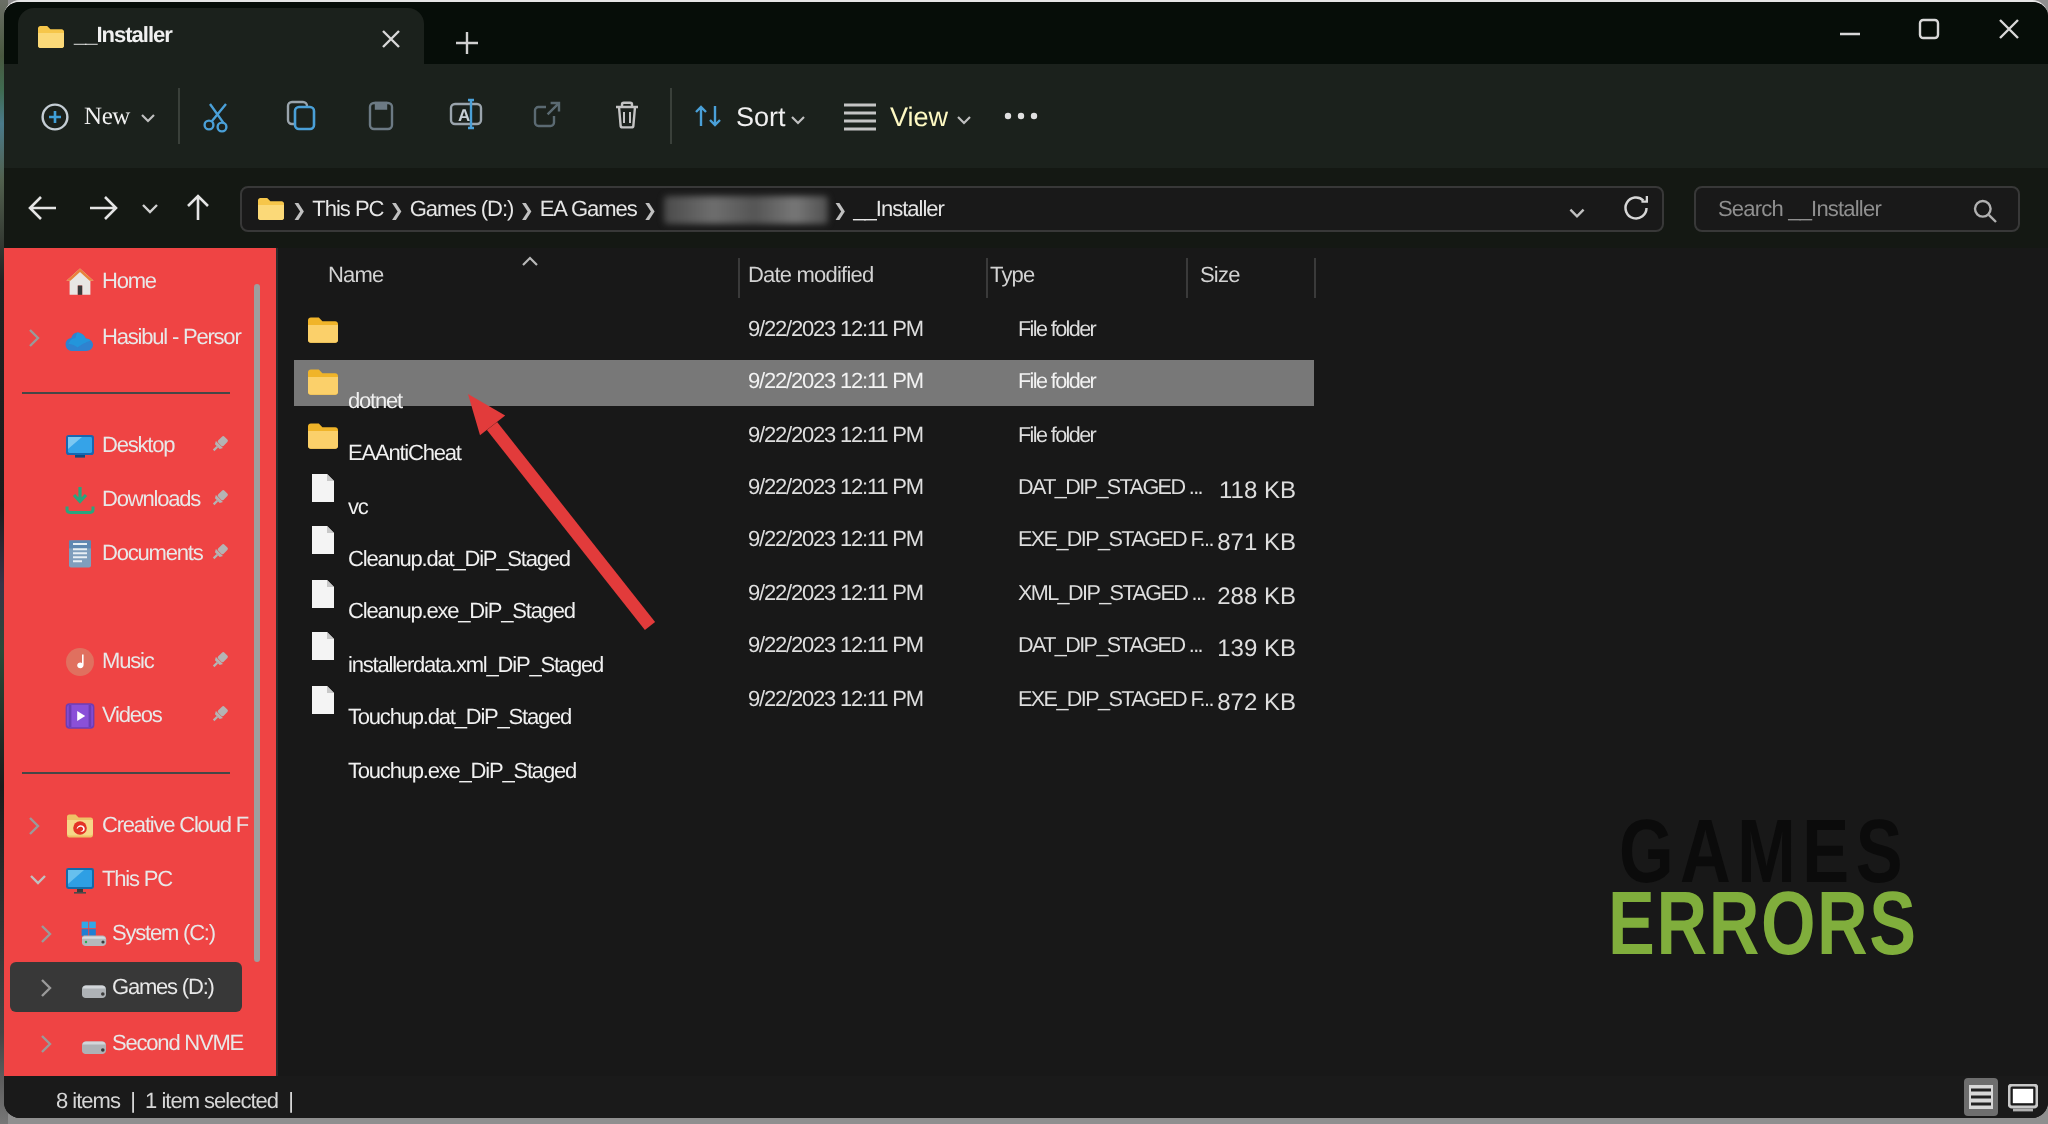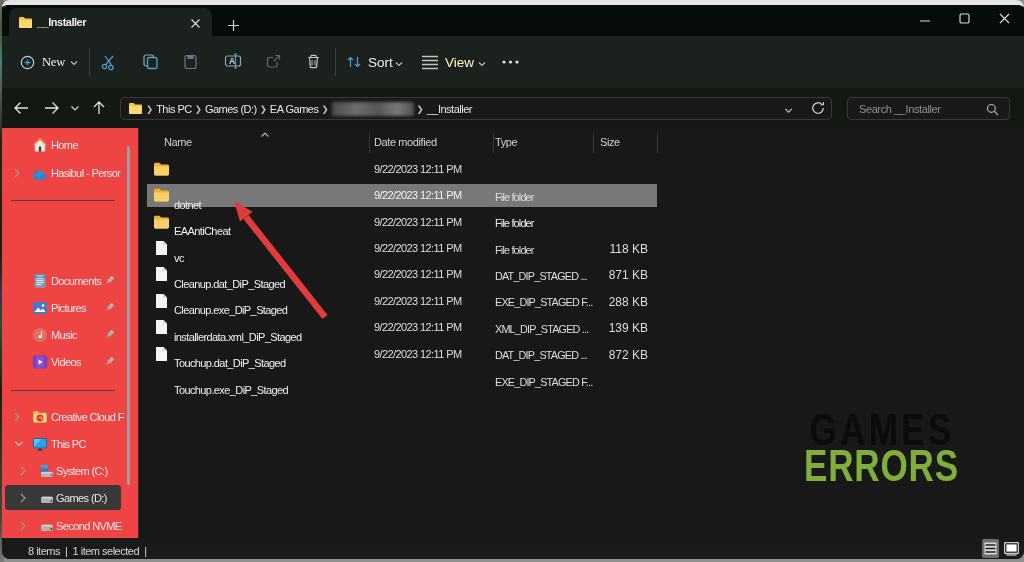--- a/index.html
+++ b/index.html
@@ -2,21 +2,21 @@
 <html><head>
 <meta charset="utf-8">
 <style>
   * { margin:0; padding:0; box-sizing:border-box; }
   html,body { width:1024px; height:562px; overflow:hidden; }
   body { font-family:"Liberation Sans", sans-serif; background:#8f8f8f; position:relative; }
   #edgeL { position:absolute; left:0; top:0; width:4px; height:562px;
     background:linear-gradient(180deg,#6b6f66 0%,#49583f 5%,#3f6b50 8%,#4a7a8a 11%,#52604e 16%,#222 25%,#1b1b1b 45%,#3a3348 52%,#2a4a38 58%,#1b1b1b 70%,#444 92%,#777 100%); }
   #win { position:absolute; left:2px; top:0; right:0; bottom:3px;
     background:#181818; border-radius:8px; overflow:hidden;
-    border-top:5px solid #e5e5e5; }
+    border-top:1px solid #e5e5e5; }
   
   #titlebar { position:absolute; left:0; top:0; right:0; height:31px; background:#060d08; }
   #tab { position:absolute; left:7px; top:3px; width:203px; height:28px; background:#1b211c; border-radius:8px 8px 0 0; }
   #tabtitle { position:absolute; left:28px; top:8px; font-size:11px; font-weight:700; color:#f0f0f0; letter-spacing:-0.5px; }
   
   #toolbar { position:absolute; left:0; top:31px; right:0; height:52px; background:#1b211c; }
   .vsep { position:absolute; top:12px; width:1px; height:28px; background:#3a403a; }
   
   #addrrow { position:absolute; left:0; top:83px; right:0; height:40px; background:#141813; }
   .navbtn { position:absolute; top:0; height:40px; display:flex; align-items:center; justify-content:center; color:#e0e0e0; }
@@ -36,21 +36,21 @@
   #sidesel { position:absolute; left:3px; top:357px; width:116px; height:25px; background:#383838; border-radius:3px; }
   
   #content { position:absolute; left:138px; top:123px; right:0; bottom:21px; background:#181818; }
   #lborder { position:absolute; left:136px; top:123px; width:1px; bottom:21px; background:#2b2b2b; }
   .hdr { position:absolute; top:8px; font-size:11px; letter-spacing:-0.4px; color:#d2d2d2;text-align:center; }
   .hsep { position:absolute; top:5px; width:1px; height:20px; background:#3a3a3a; }
   .row { position:absolute; left:5px; height:26px; width:520px; }
   .ficon { position:absolute; left:8px; top:5px; width:17px; height:16px; }
   .fname { position:absolute; left:29px; top:7px; font-size:11px; letter-spacing:-0.6px; color:#f0f0f0; white-space:nowrap;margin-top:36px; }
   .fdate { position:absolute; left:229px; top:7px; font-size:11px; letter-spacing:-0.6px; color:#dedede; white-space:nowrap; }
-  .ftype { position:absolute; left:350px; top:7px; font-size:10.8px; letter-spacing:-0.8px; color:#dedede; white-space:nowrap;margin-top:28px; }
+  .ftype { position:absolute; left:364px; top:7px; font-size:10.8px; letter-spacing:-0.8px; color:#dedede; white-space:nowrap; }
   .fsize { position:absolute; left:425px; top:7px; width:78px; text-align:right; font-size:12px; color:#dedede; white-space:nowrap; }
   #rowsel { position:absolute; left:7px; top:56px; width:510px; height:23px; background:#787878; }
   
   #statusbar { position:absolute; left:0; bottom:0; right:0; height:21px; background:#1a1a1a; }
   #stattext { position:absolute; left:13px; top:7px; font-size:11px; letter-spacing:-0.5px; color:#d6d6d6;padding-left:13px; }
   
   #logo { position:absolute; left:802px; top:407px; font-weight:700; letter-spacing:1px; line-height:36px; font-size:45px; transform:scaleX(0.78); transform-origin:left top; }
   #logo .l1 { margin-left:7px; letter-spacing:4.2px; }
   #logo .l1 { color:#0b0b0b; }
   #logo .l2 { color:#80ae3c; }
@@ -202,42 +202,57 @@
     <div class="sitem" style="top:32px;">
       <svg class="schev" width="6" height="10" viewBox="0 0 6 10">
           <path d="M1 1l4 4-4 4" stroke="#9a9a9a" stroke-width="1.2" fill="none"></path>
         </svg>
       <svg class="sico" viewBox="0 0 16 16" style="top:7px;">
           <path d="M6.5 3.2c2 0 3.7 1.2 4.4 3 2 .1 3.6 1.4 3.6 3.2 0 1.8-1.5 3.1-3.4 3.1H4.2c-1.9 0-3.4-1.4-3.4-3.3 0-1.7 1.2-3 2.8-3.2.5-1.7 1.6-2.8 2.9-2.8z" fill="#2f82cf"></path>
           <path d="M6.5 3.2c2 0 3.7 1.2 4.4 3 1 .05 1.9.4 2.5 1-1.2.4-4.4 1.6-6.6 3.6-1.5-1.3-3.2-1.9-4.6-1.8.5-1.7 2-2.9 3.5-3 .4-1.7 1-2.8 0.8-2.8z" fill="#1e9de0" opacity="0.7"></path>
         </svg>
       <span class="stxt">Hasibul - Persor</span>
     </div>
-    <div class="sitem" style="top:140px;">
-      <svg class="sico" viewBox="0 0 16 16">
-          <rect x="2.5" y="1.2" width="11" height="13.6" rx="1" fill="#7f9ebd"></rect>
-          <rect x="2.5" y="1.2" width="11" height="4" fill="#5f87b2"></rect>
-          <path d="M4.5 3h7M4.5 5.6h7M4.5 7.6h7M4.5 9.6h7M4.5 11.6h4.5" stroke="#e8eef4" stroke-width="1"></path>
-        </svg>
-      <span class="stxt">Documents</span>
+    <div class="sitem" style="top:86px;">
+      <svg class="sico" viewBox="0 0 16 16">
+          <rect x="1" y="2.5" width="14" height="10" rx="1.4" fill="#1866b0"></rect>
+          <rect x="2" y="3.5" width="12" height="8" rx="0.7" fill="#35a3e8"></rect>
+          <path d="M2 3.5h7l-7 6z" fill="#7cc8f2"></path>
+          <path d="M5.5 12.5h5v1.3h-5z" fill="#0f4a80"></path>
+        </svg>
+      <span class="stxt">Desktop</span>
       <svg class="pin" viewBox="0 0 10 10">
           <g transform="rotate(45 5 5)">
             <rect x="3.1" y="0.8" width="3.8" height="4.4" rx="0.9" fill="#b4b4b4"></rect>
             <path d="M2.5 5.4h5l-0.8 1.5H3.3z" fill="#b4b4b4"></path>
             <path d="M5 6.9v2.6" stroke="#b4b4b4" stroke-width="1.1"></path>
           </g>
         </svg>
     </div>
-    <div class="sitem" style="top:167px;">
-      <svg class="sico" viewBox="0 0 16 16">
-          <rect x="1.2" y="2" width="13.6" height="12" rx="1.4" fill="#3f7ad0"></rect>
-          <path d="M2.5 12l3.8-4.5 2.6 3 1.8-2 2.8 3.5z" fill="#fff"></path>
-          <circle cx="11" cy="5.5" r="1.3" fill="#fff"></circle>
-        </svg>
-      <span class="stxt">Pictures</span>
+    <div class="sitem" style="top:113px;">
+      <svg class="sico" viewBox="0 0 16 16">
+          <path d="M8 1.5v7M5 5.5l3 3.2 3-3.2" stroke="#2aa57e" stroke-width="1.6" fill="none"></path>
+          <path d="M1.5 11.2v1.6c0 .8.6 1.4 1.4 1.4h10.2c.8 0 1.4-.6 1.4-1.4v-1.6" stroke="#2aa57e" stroke-width="1.5" fill="none"></path>
+        </svg>
+      <span class="stxt">Downloads</span>
+      <svg class="pin" viewBox="0 0 10 10">
+          <g transform="rotate(45 5 5)">
+            <rect x="3.1" y="0.8" width="3.8" height="4.4" rx="0.9" fill="#b4b4b4"></rect>
+            <path d="M2.5 5.4h5l-0.8 1.5H3.3z" fill="#b4b4b4"></path>
+            <path d="M5 6.9v2.6" stroke="#b4b4b4" stroke-width="1.1"></path>
+          </g>
+        </svg>
+    </div>
+    <div class="sitem" style="top:140px;">
+      <svg class="sico" viewBox="0 0 16 16">
+          <rect x="2.5" y="1.2" width="11" height="13.6" rx="1" fill="#7f9ebd"></rect>
+          <rect x="2.5" y="1.2" width="11" height="4" fill="#5f87b2"></rect>
+          <path d="M4.5 3h7M4.5 5.6h7M4.5 7.6h7M4.5 9.6h7M4.5 11.6h4.5" stroke="#e8eef4" stroke-width="1"></path>
+        </svg>
+      <span class="stxt">Documents</span>
       <svg class="pin" viewBox="0 0 10 10">
           <g transform="rotate(45 5 5)">
             <rect x="3.1" y="0.8" width="3.8" height="4.4" rx="0.9" fill="#b4b4b4"></rect>
             <path d="M2.5 5.4h5l-0.8 1.5H3.3z" fill="#b4b4b4"></path>
             <path d="M5 6.9v2.6" stroke="#b4b4b4" stroke-width="1.1"></path>
           </g>
         </svg>
     </div>
     <div class="sitem" style="top:194px;">
       <svg class="sico" viewBox="0 0 16 16">

